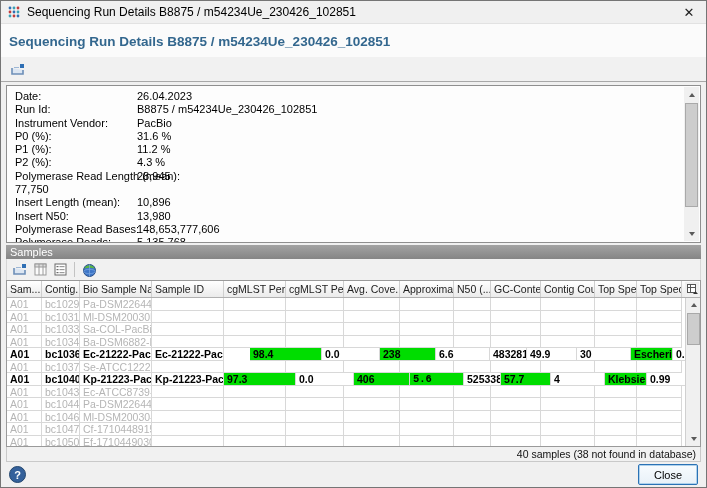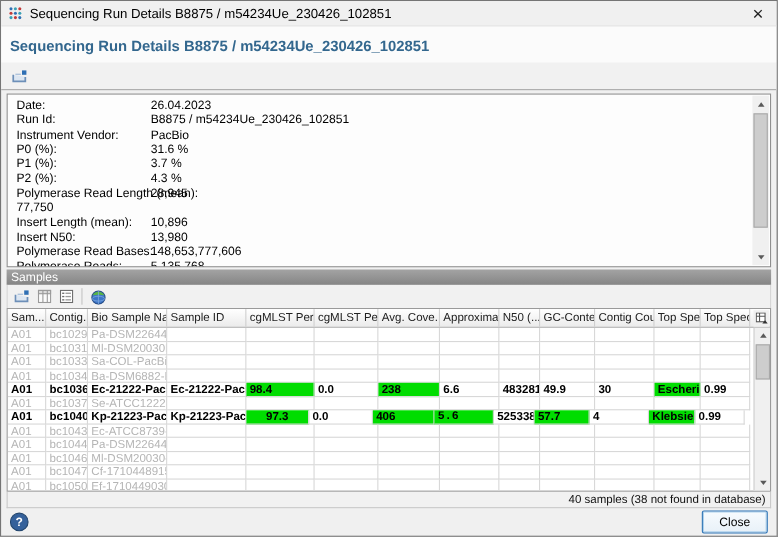--- a/index.html
+++ b/index.html
@@ -134,21 +134,21 @@
         <div class="detail-row">
           <span class="detail-label">Instrument Vendor:</span>
           <span class="detail-value">PacBio</span>
         </div>
         <div class="detail-row">
           <span class="detail-label">P0 (%):</span>
           <span class="detail-value">31.6 %</span>
         </div>
         <div class="detail-row">
           <span class="detail-label">P1 (%):</span>
-          <span class="detail-value">3.7 %</span>
+          <span class="detail-value">11.2 %</span>
         </div>
         <div class="detail-row">
           <span class="detail-label">P2 (%):</span>
           <span class="detail-value">4.3 %</span>
         </div>
         <div class="detail-row">
           <span class="detail-label">Polymerase Read Length (mean):</span>
           <span class="detail-value">28,945</span>
         </div>
         <div class="detail-row">
@@ -305,21 +305,21 @@
           <div class="td" style="width: 50px;"></div>
           <div class="td" style="width: 54px;"></div>
           <div class="td" style="width: 42px;"></div>
           <div class="td" style="width: 45px;"></div>
         </div>
         <div class="tr found">
           <div class="td" style="width: 35px;">A01</div>
           <div class="td" style="width: 38px;">bc1036...</div>
           <div class="td" style="width: 72px;">Ec-21222-PacBio</div>
           <div class="td" style="width: 72px;">Ec-21222-PacBio</div>
-          <div class="td green" style="width: 62px;">98.4</div>
+          <div class="td green" style="width: 72px; margin-left: 26px;">98.4</div>
           <div class="td" style="width: 58px;">0.0</div>
           <div class="td green" style="width: 56px;">238</div>
           <div class="td" style="width: 54px;">6.6</div>
           <div class="td" style="width: 37px;">4832812</div>
           <div class="td" style="width: 50px;">49.9</div>
           <div class="td" style="width: 54px;">30</div>
           <div class="td green" style="width: 42px;">Escherichi...</div>
           <div class="td" style="width: 45px;">0.99</div>
         </div>
         <div class="tr gray">
@@ -335,21 +335,21 @@
           <div class="td" style="width: 50px;"></div>
           <div class="td" style="width: 54px;"></div>
           <div class="td" style="width: 42px;"></div>
           <div class="td" style="width: 45px;"></div>
         </div>
         <div class="tr found">
           <div class="td" style="width: 35px;">A01</div>
           <div class="td" style="width: 38px;">bc1040...</div>
           <div class="td" style="width: 72px;">Kp-21223-PacBio</div>
           <div class="td" style="width: 72px;">Kp-21223-PacBio</div>
-          <div class="td green" style="width: 57px; text-align: center;">97.3</div>
+          <div class="td green" style="width: 72px;">97.3</div>
           <div class="td" style="width: 58px;">0.0</div>
           <div class="td green" style="width: 56px;">406</div>
           <div class="td green" style="width: 54px; font-family: Liberation Mono, monospace;">5.6</div>
           <div class="td" style="width: 37px;">5253382</div>
           <div class="td green" style="width: 50px;">57.7</div>
           <div class="td" style="width: 54px;">4</div>
           <div class="td green" style="width: 42px;">Klebsiella q...</div>
           <div class="td" style="width: 45px;">0.99</div>
         </div>
         <div class="tr gray">

